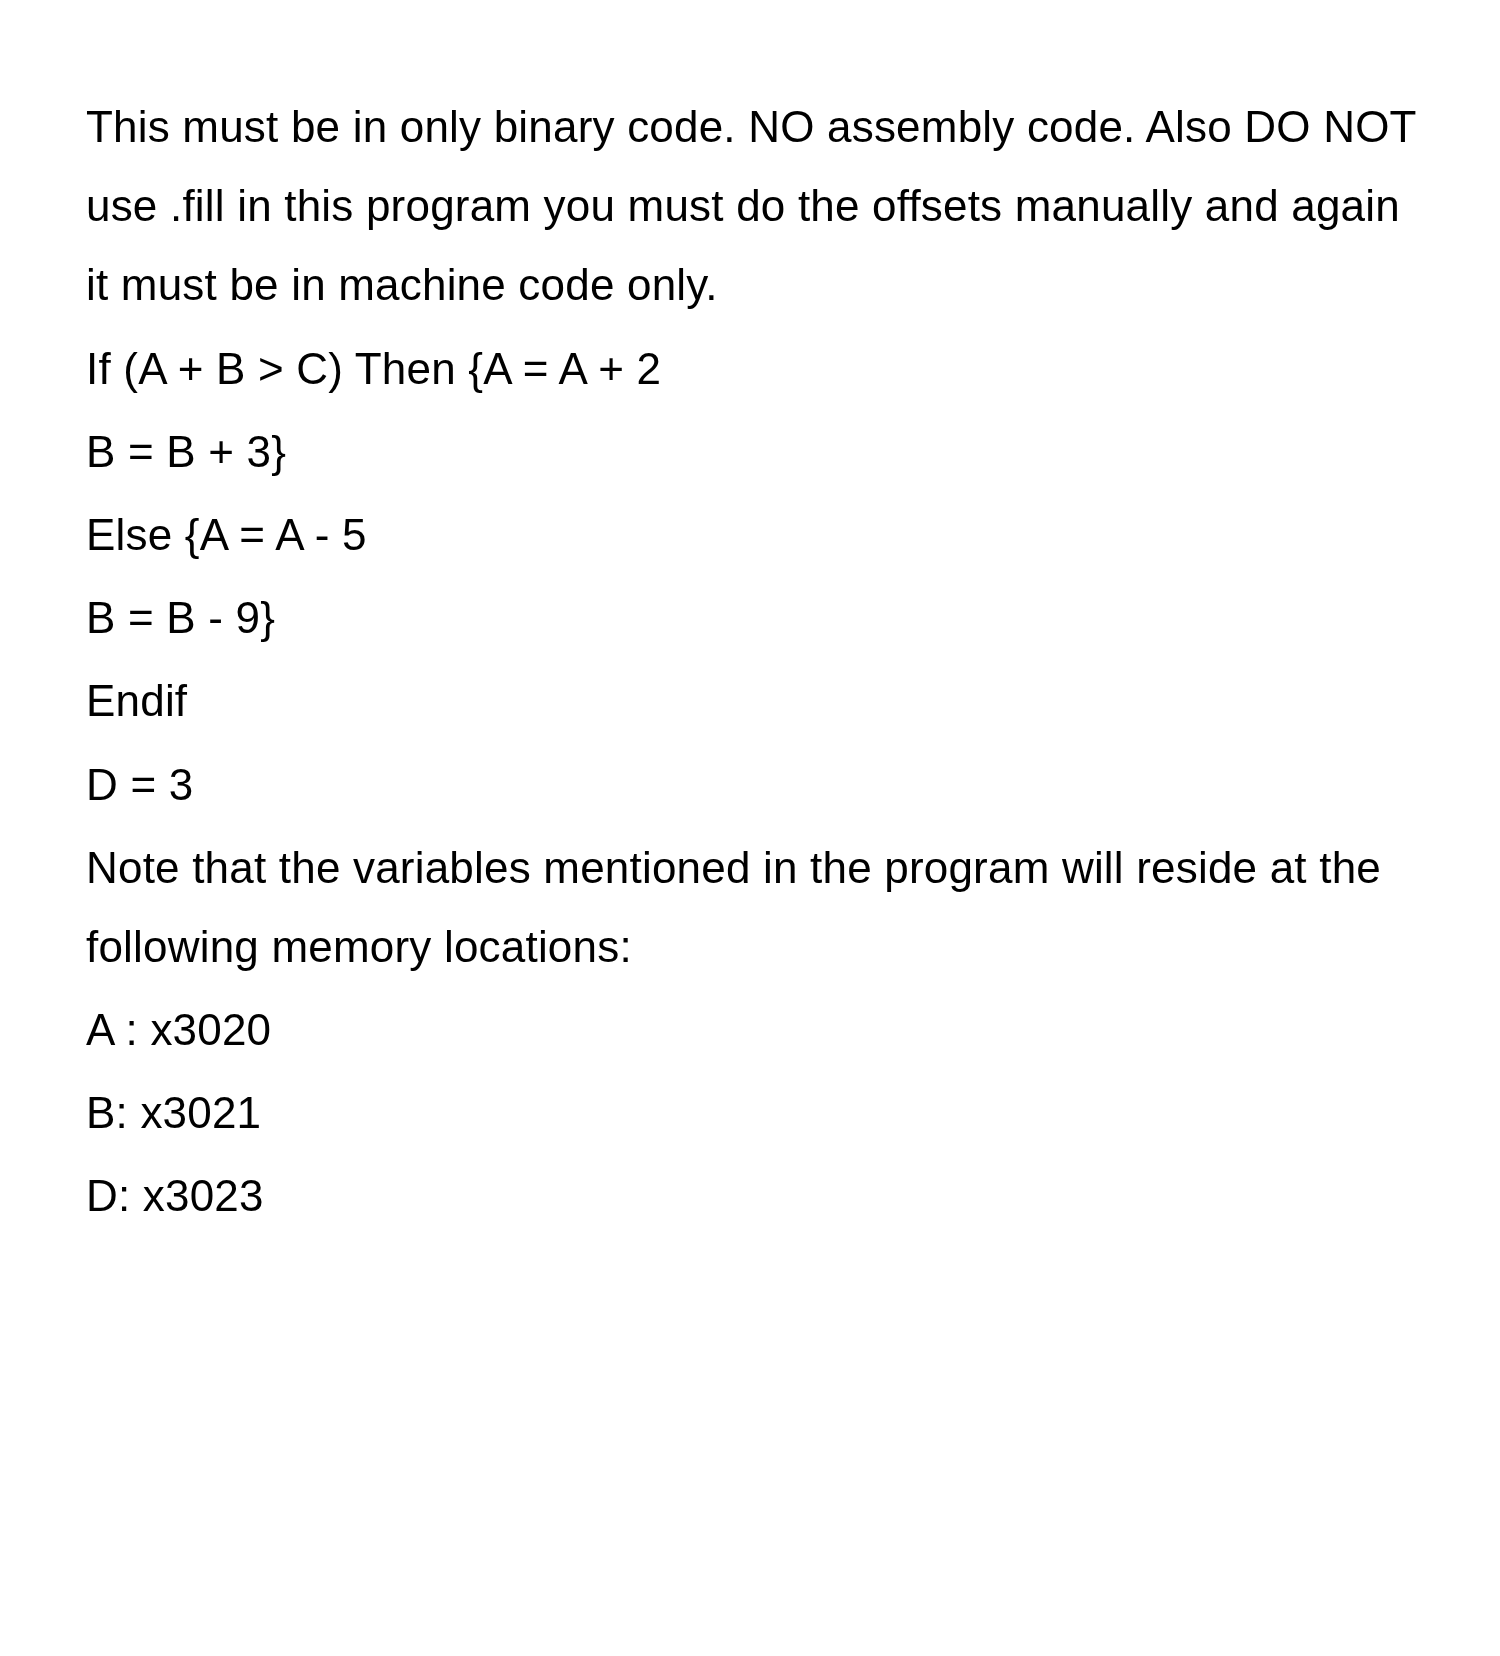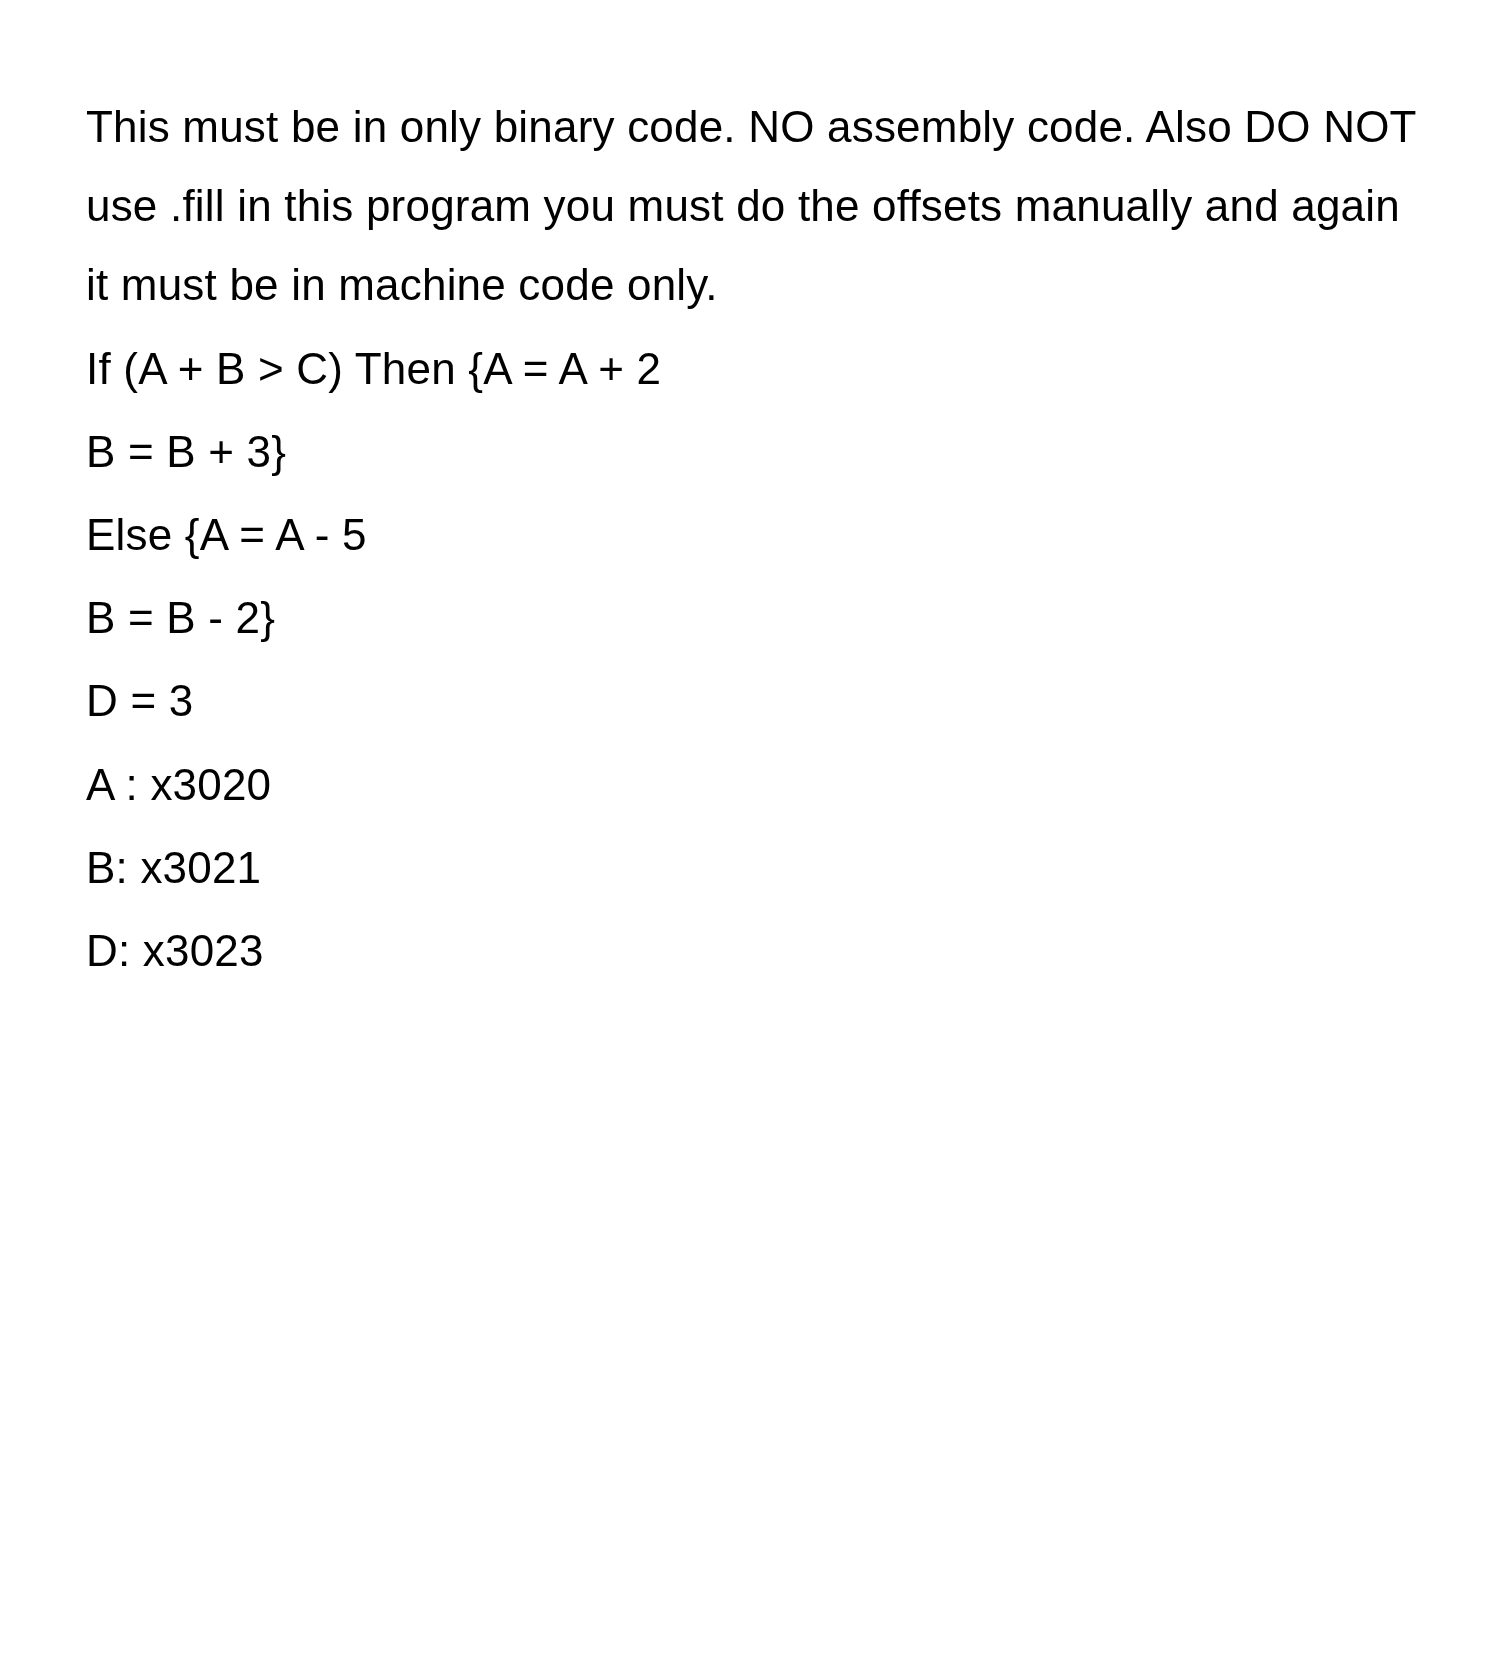--- a/index.html
+++ b/index.html
@@ -26,18 +26,20 @@
     }
   </style>
 </head>
 <body>
 
 <div class="content">
   <span class="line">This must be in only binary code. NO assembly code. Also DO NOT use .fill in this program you must do the offsets manually and again it must be in machine code only.</span>
   <span class="line">If (A + B &gt; C) Then {A = A + 2</span>
   <span class="line">B = B + 3}</span>
   <span class="line">Else {A = A - 5</span>
-  <span class="line">B = B - 2}</span>
+  <span class="line">B = B - 9}</span>
+  <span class="line">Endif</span>
   <span class="line">D = 3</span>
+  <span class="line">Note that the variables mentioned in the program will reside at the following memory locations:</span>
   <span class="line">A : x3020</span>
   <span class="line">B: x3021</span>
   <span class="line">D: x3023</span>
 </div>
 
 </body></html>

